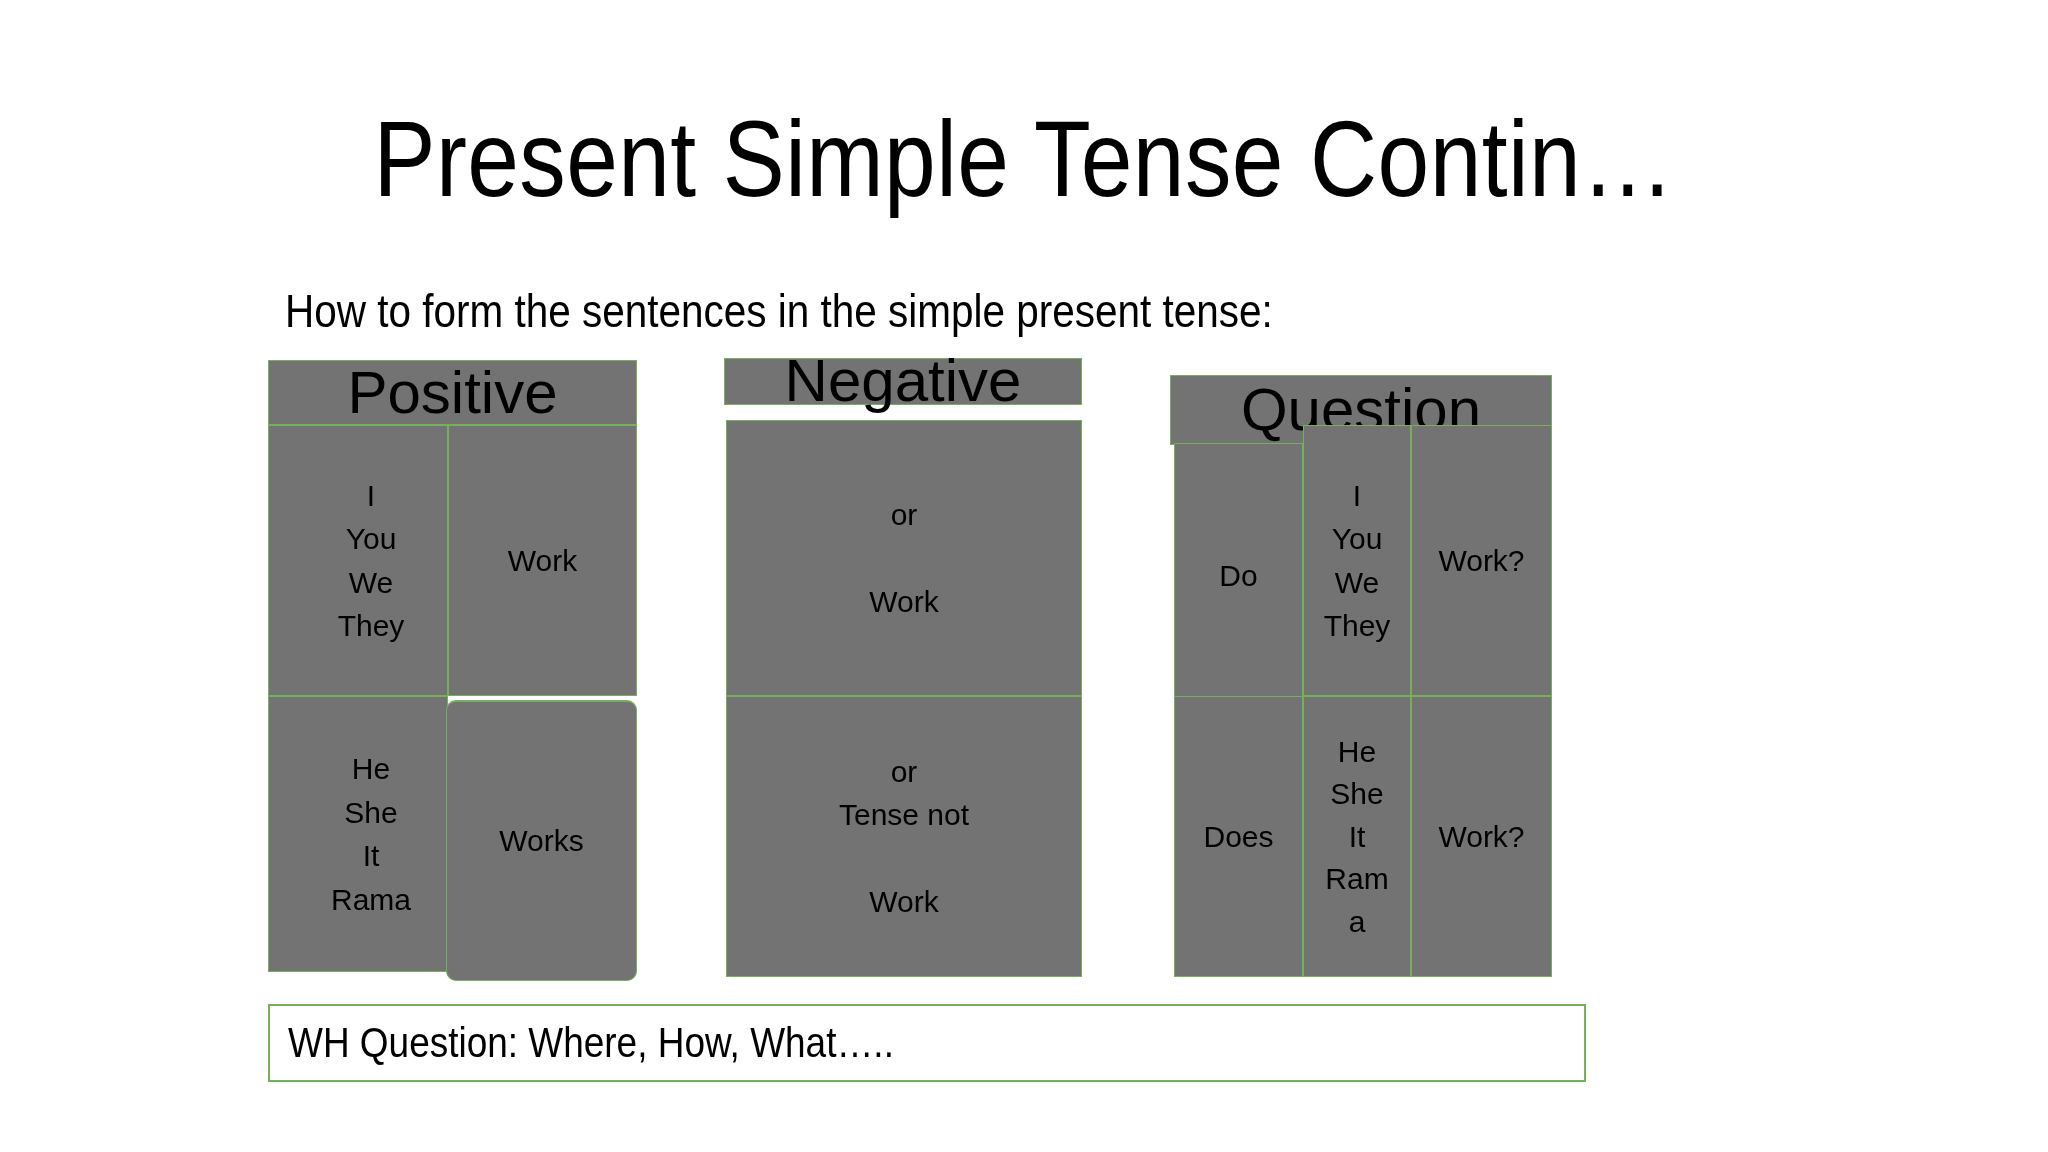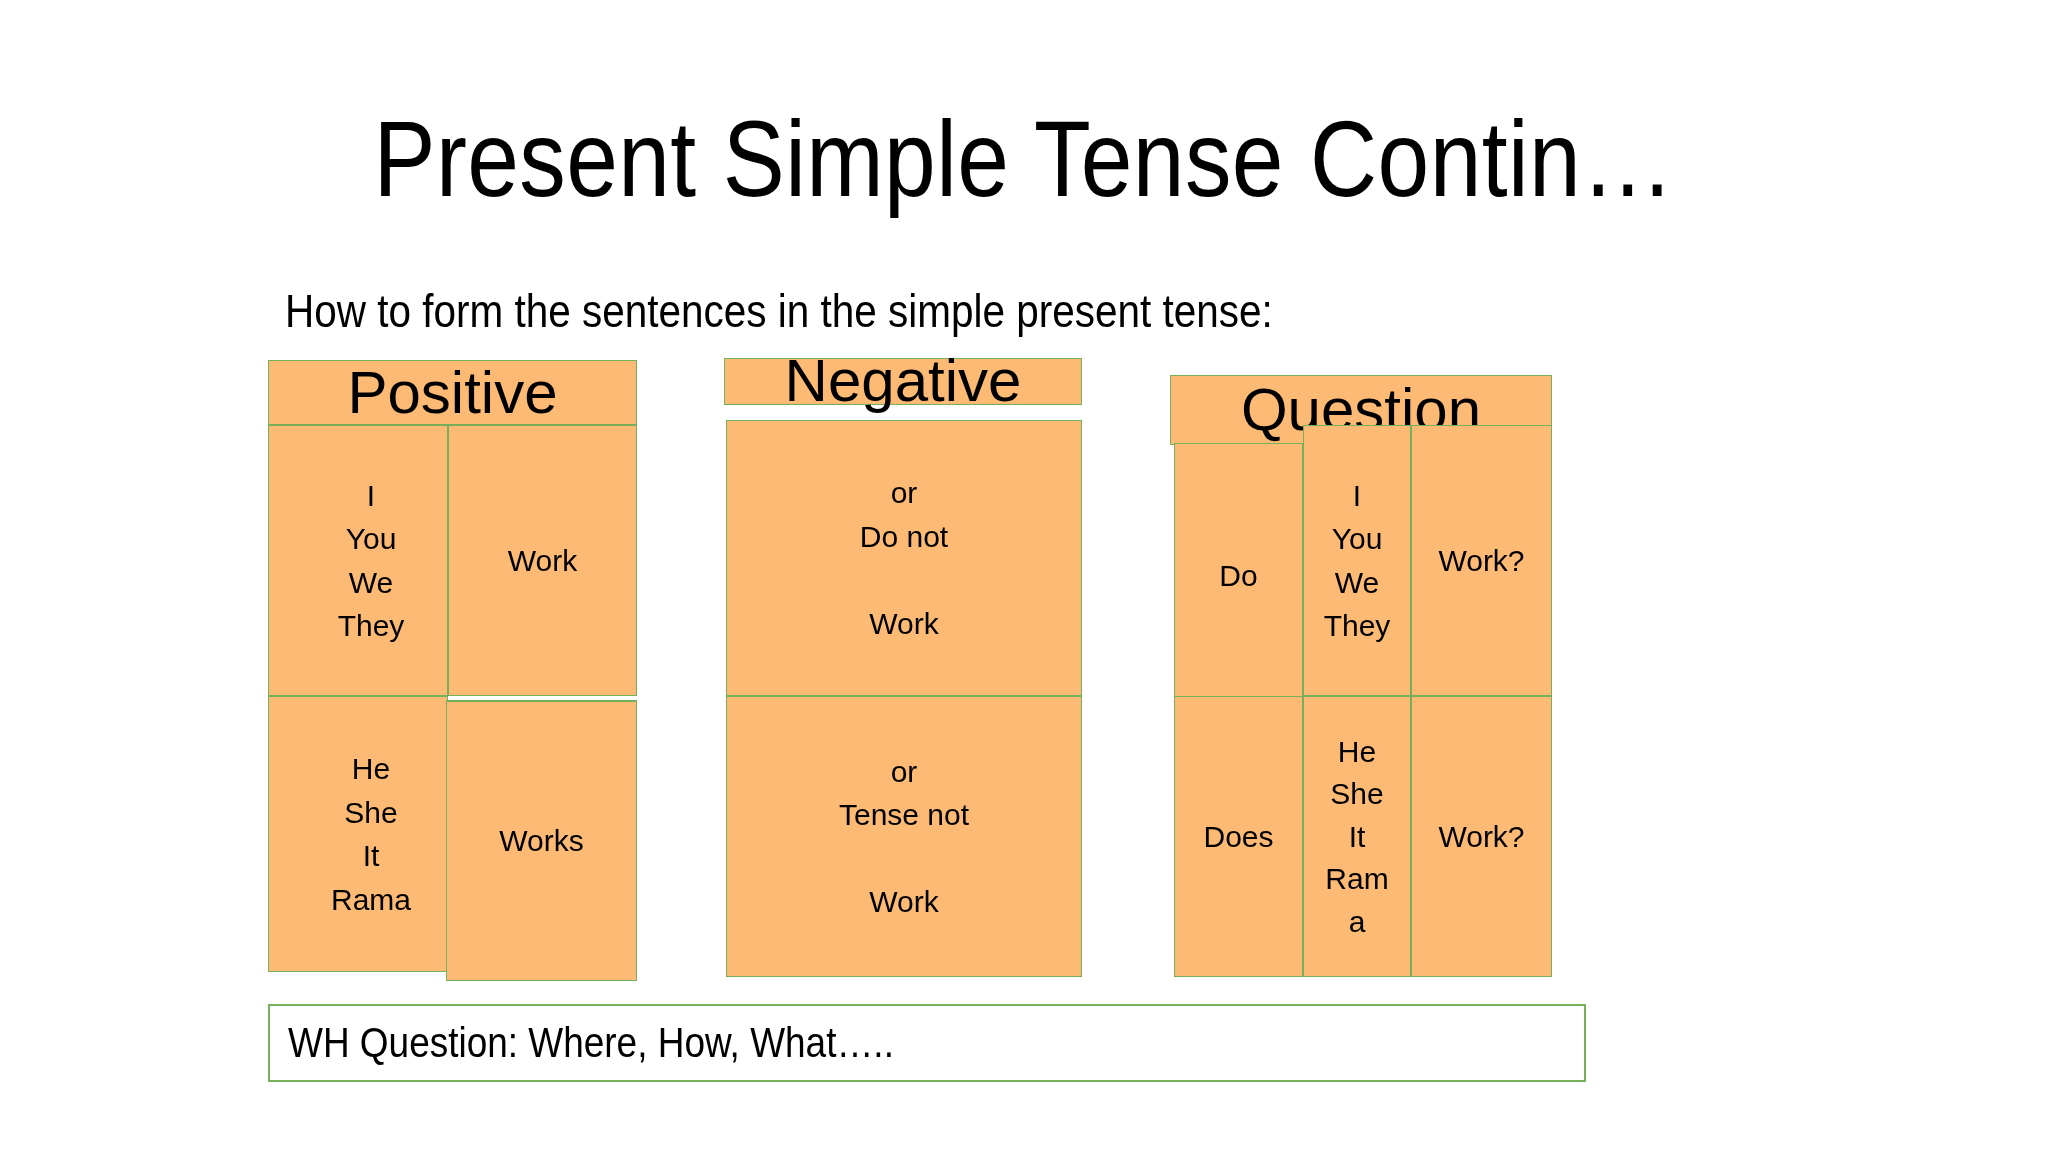--- a/index.html
+++ b/index.html
@@ -48,21 +48,21 @@
     white-space: nowrap;
     transform: scaleX(0.88);
     transform-origin: 0 50%;
   }
 
   
   .cell {
     position: absolute;
     border: 1.6px solid #77b05a;
     box-sizing: border-box;
-    background: #fdba74;
+    background: #737373;
   }
   .cell-inner {
     position: absolute;
     left: 0;
     right: 0;
     top: 50%;
     transform: translateY(-50%);
     text-align: center;
     font-size: 30px;
     line-height: 1.45;
@@ -145,35 +145,34 @@
 
   <div class="cell" style="left:268px; top:696px; width:180px; height:276px;">
     <div class="cell-inner shift-right">
       <span class="stack-line">He</span>
       <span class="stack-line">She</span>
       <span class="stack-line">It</span>
       <span class="stack-line">Rama</span>
     </div>
   </div>
 
-  <div class="cell" style="left:446px; top:700px; width:191px; height:281px; border-top-width:2.6px;">
+  <div class="cell" style="left:446px; top:700px; width:191px; height:281px; border-top-width:2.6px;border-radius:10px;">
     <div class="cell-inner">Works</div>
   </div>
 </div>
 
 <div>
 
   <div class="cell" style="left:724px; top:358px; width:358px; height:47px;">
     <div class="hdr-text narrow" style="top:48%;">Negative</div>
   </div>
 
   <div class="cell" style="left:726px; top:420px; width:356px; height:276px;">
     <div class="cell-inner">
       <span class="stack-line">or</span>
-      <span class="stack-line">Do not</span>
       <span class="stack-line blank">&nbsp;</span>
       <span class="stack-line">Work</span>
     </div>
   </div>
 
   <div class="cell" style="left:726px; top:696px; width:356px; height:281px;">
     <div class="cell-inner">
       <span class="stack-line">or</span>
       <span class="stack-line">Tense not</span>
       <span class="stack-line blank">&nbsp;</span>

